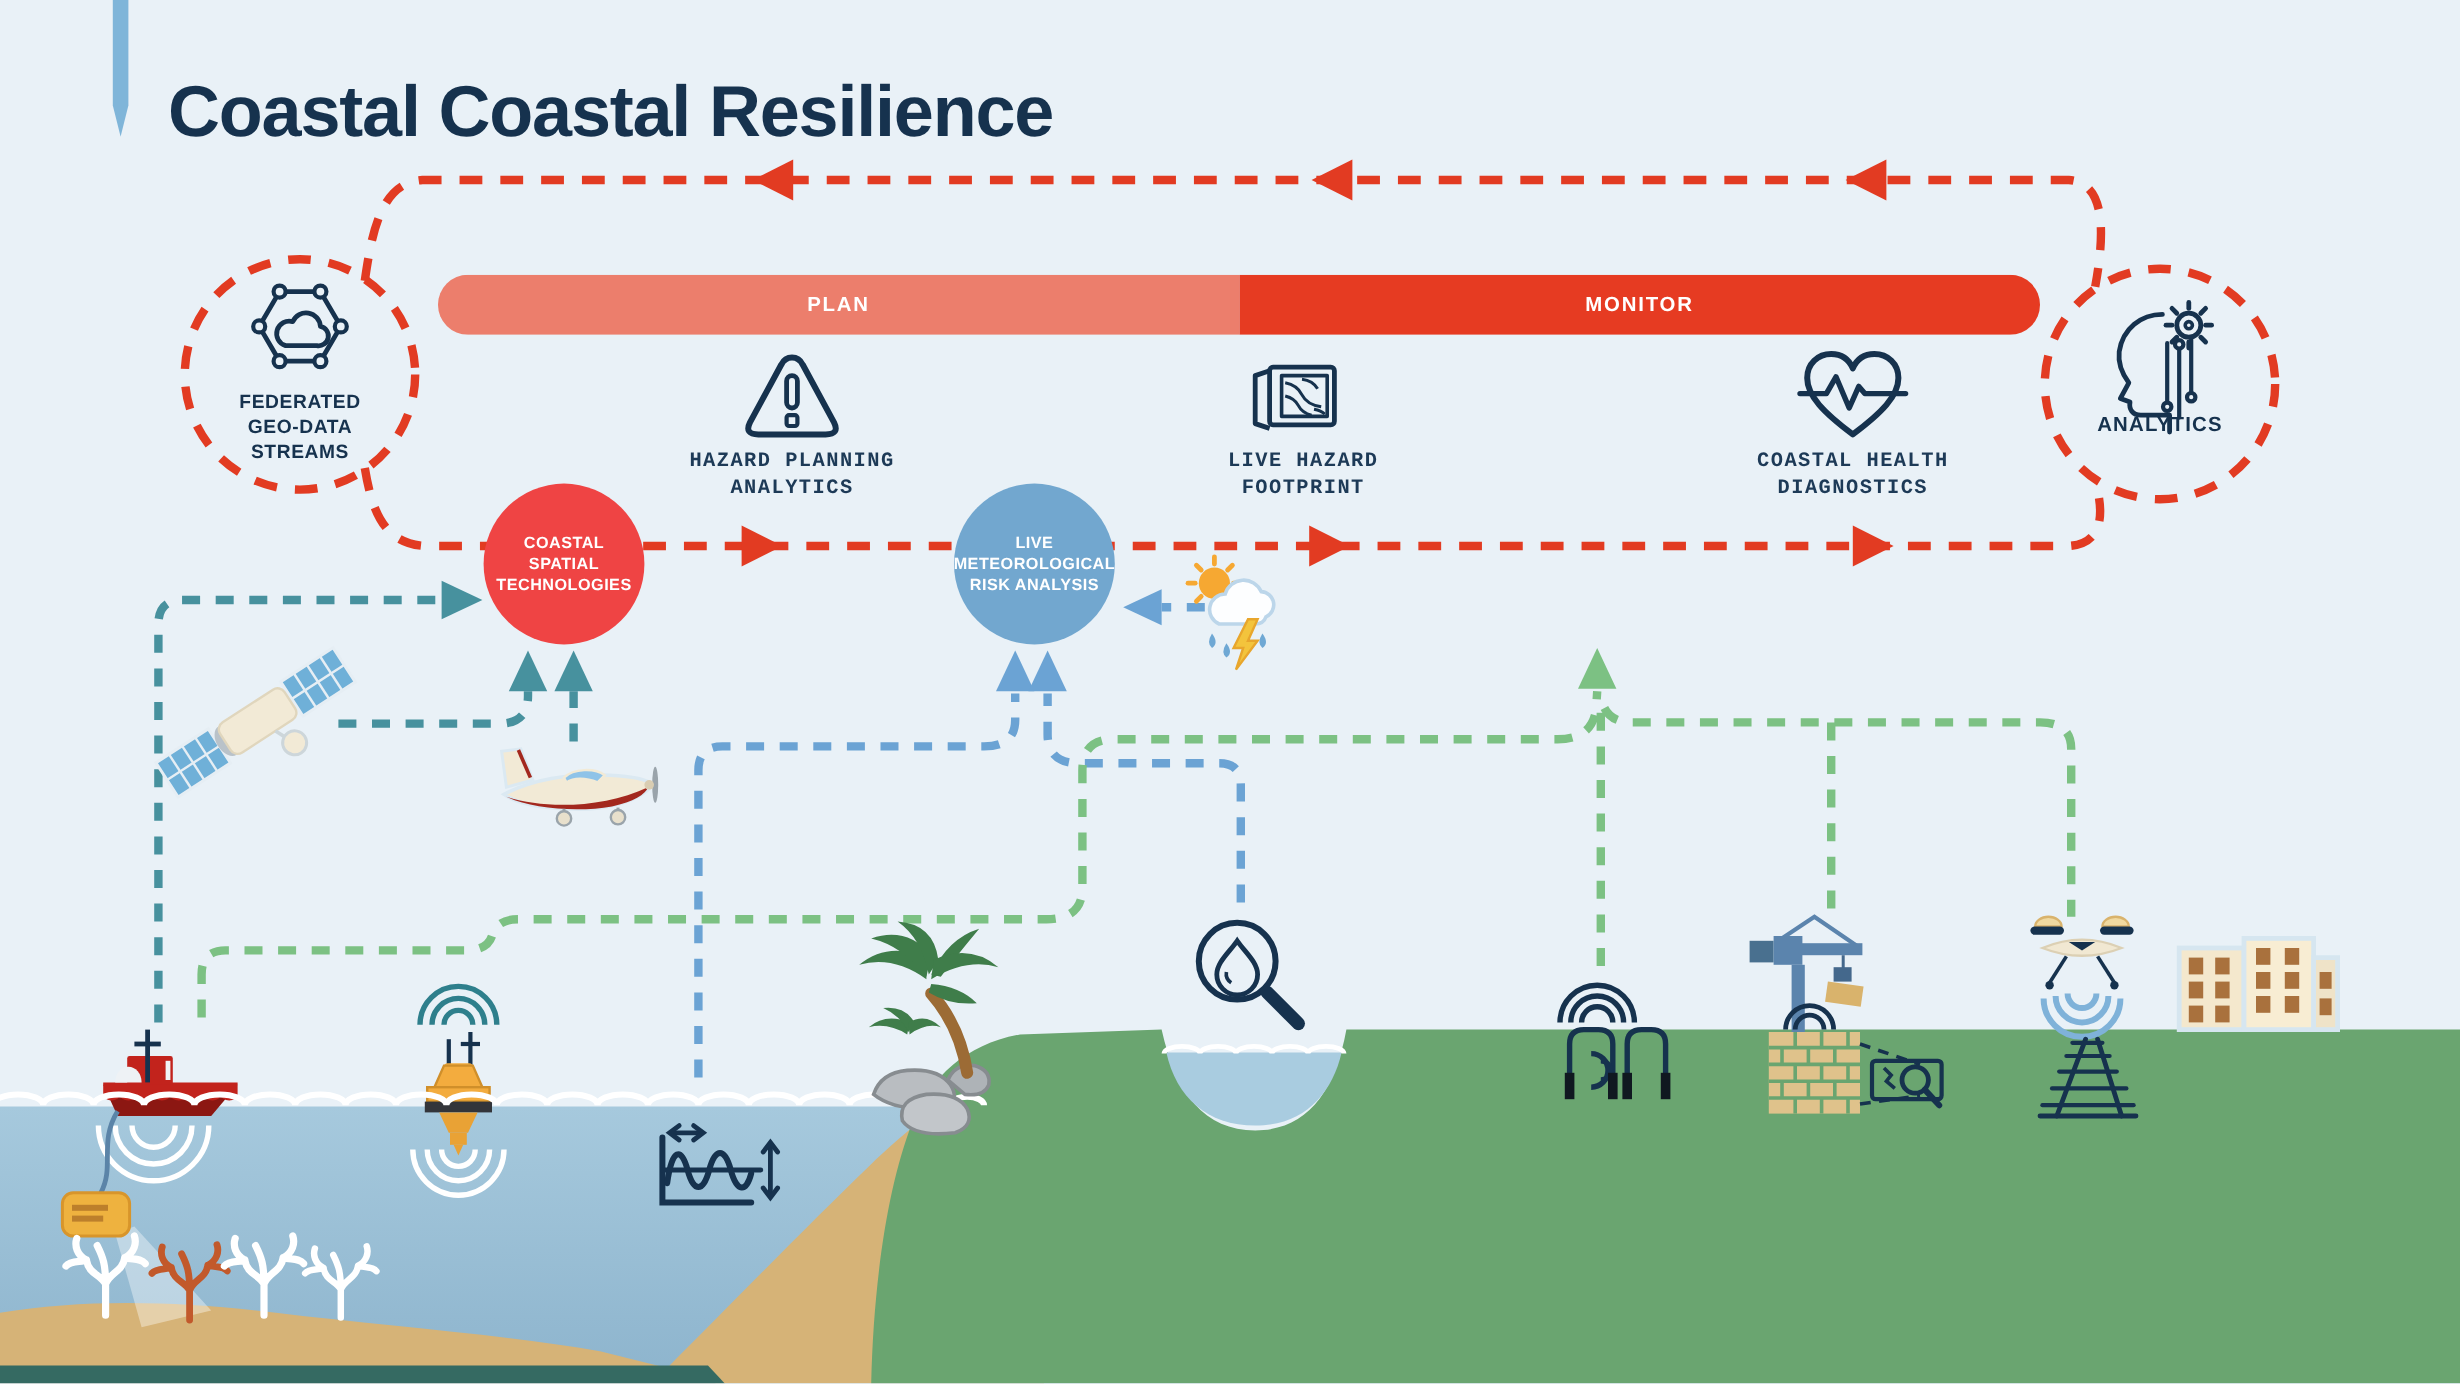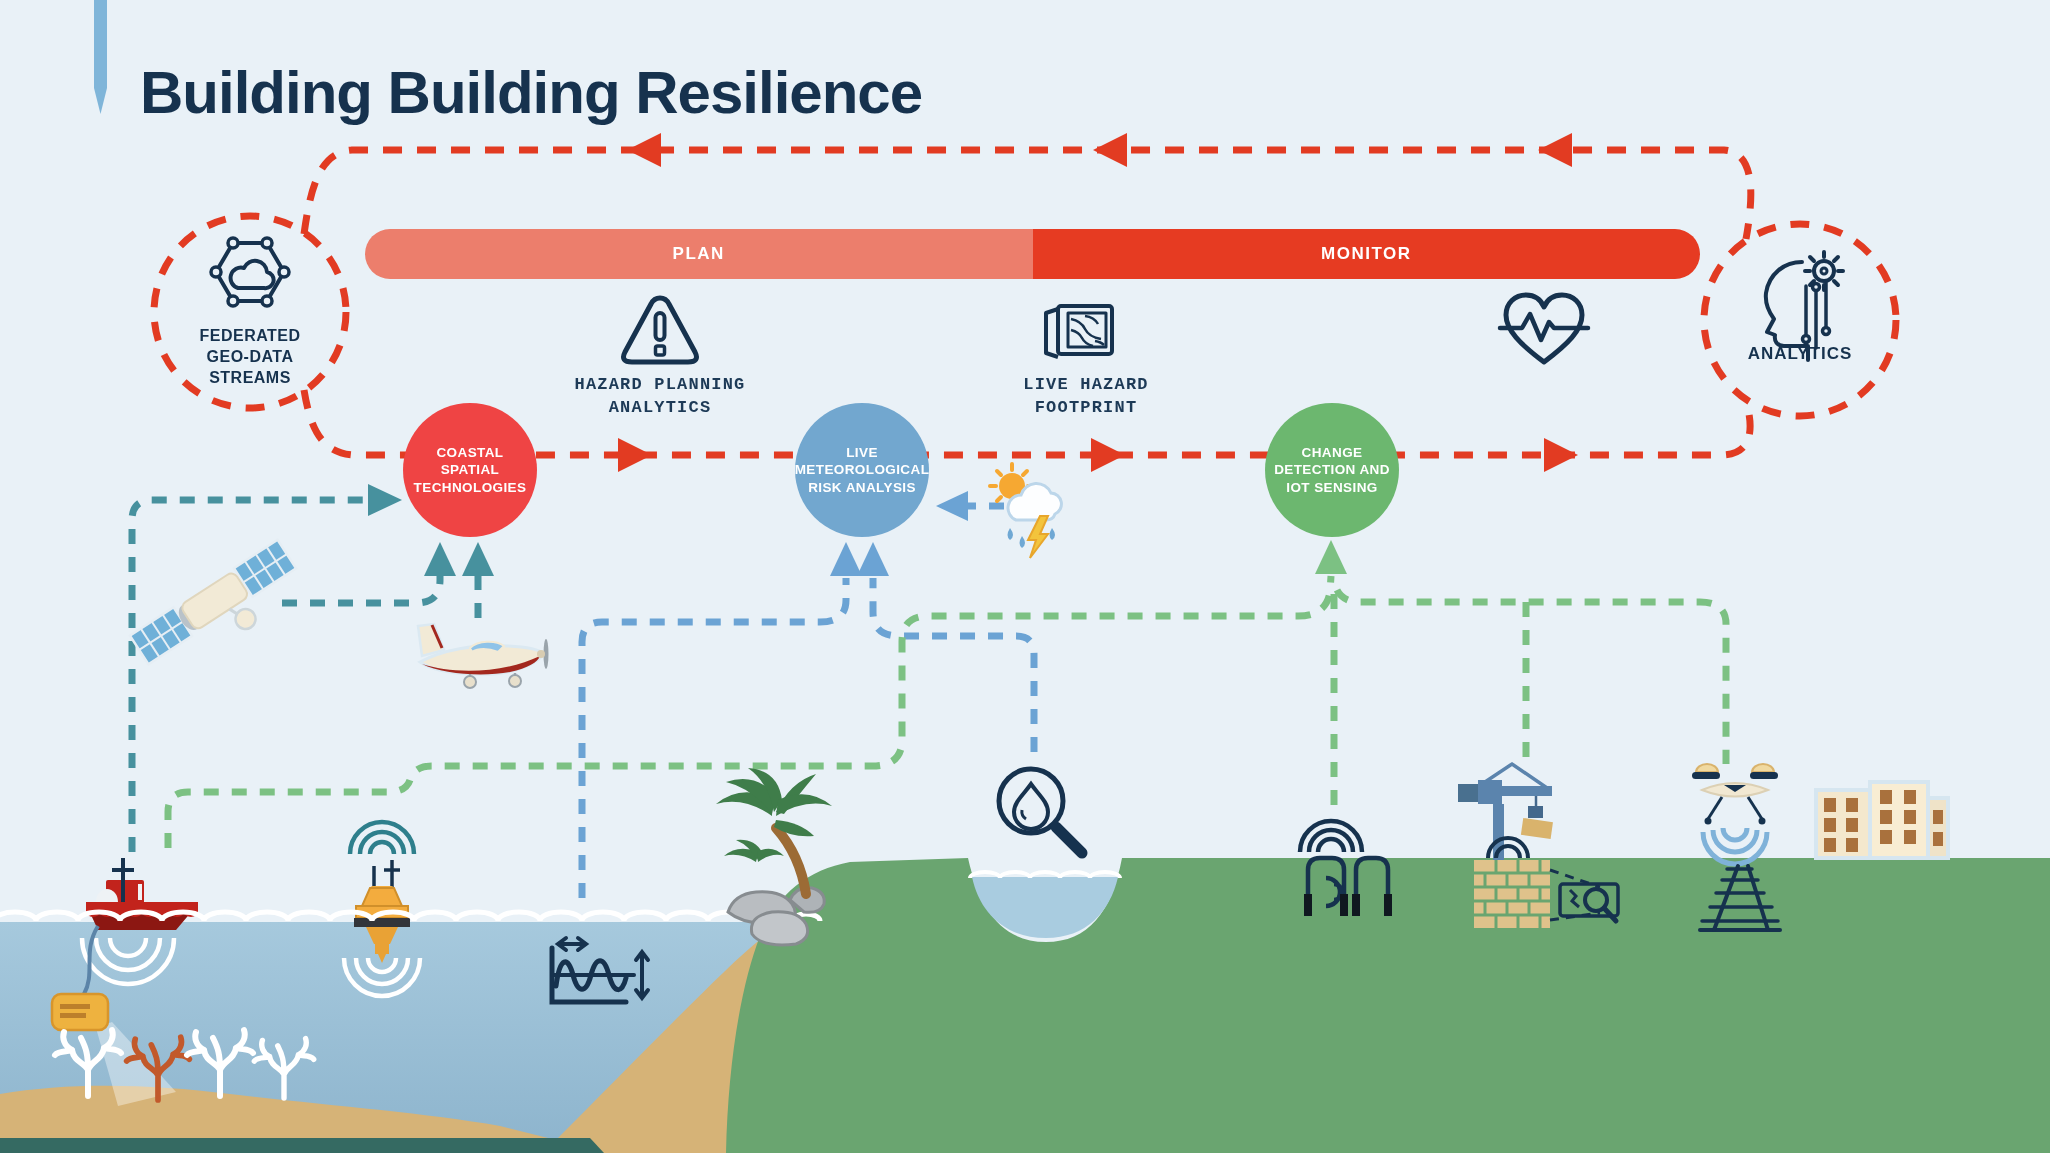--- a/index.html
+++ b/index.html
@@ -426,21 +426,21 @@
     <path d="M 1071 319 q 10 2 14 10 q 4 8 16 10 M 1071 330 q 8 2 11 8 q 3 6 11 8 M 1085 316 q 9 1 13 8 M 1095 341 q 6 1 9 4" stroke-width="2.5"></path>
   </g>
   <g stroke="#16324e" fill="none" stroke-linecap="round" stroke-linejoin="round">
     <path d="M 1544 362 C 1520 344 1506 330 1506 315 C 1506 303 1515 295 1526 295 C 1535 295 1541 300 1544 307 C 1547 300 1553 295 1562 295 C 1573 295 1582 303 1582 315 C 1582 330 1568 344 1544 362 Z" stroke-width="5"></path>
     <path d="M 1500 328 H 1522 L 1530 314 L 1541 340 L 1549 322 L 1554 328 H 1588" stroke-width="4.5"></path>
   </g>
 
   <path d="M 94 0 H 107 V 88 L 100.5 114 L 94 88 Z" fill="#7fb5d9"></path>
 </svg>
 
-<div class="abs title">Building Building Resilience</div>
+<div class="abs title">Coastal Coastal Resilience</div>
 
 <div class="abs bar">
   <div class="seg seg-plan">
         <span>PLAN</span>
       </div>
   <div class="seg seg-monitor">
         <span>MONITOR</span>
       </div>
 </div>
 
@@ -454,30 +454,29 @@
 </div>
 
 <div class="abs proc" style="left:660px">
   <div>HAZARD PLANNING</div>
   <div>ANALYTICS</div>
 </div>
 <div class="abs proc" style="left:1086px">
   <div>LIVE HAZARD</div>
   <div>FOOTPRINT</div>
 </div>
+<div class="abs proc" style="left:1544px">
+  <div>COASTAL HEALTH</div>
+  <div>DIAGNOSTICS</div>
+</div>
 
 <div class="abs circle c-teal" style="left:470px">
   <span>COASTAL</span>
   <span>SPATIAL</span>
   <span>TECHNOLOGIES</span>
 </div>
 <div class="abs circle c-blue" style="left:862px">
   <span>LIVE</span>
   <span>METEOROLOGICAL</span>
   <span>RISK ANALYSIS</span>
 </div>
-<div class="abs circle c-green" style="left:1332px">
-  <span>CHANGE</span>
-  <span>DETECTION AND</span>
-  <span>IOT SENSING</span>
-</div>
 
 </div>
 
 </body></html>

